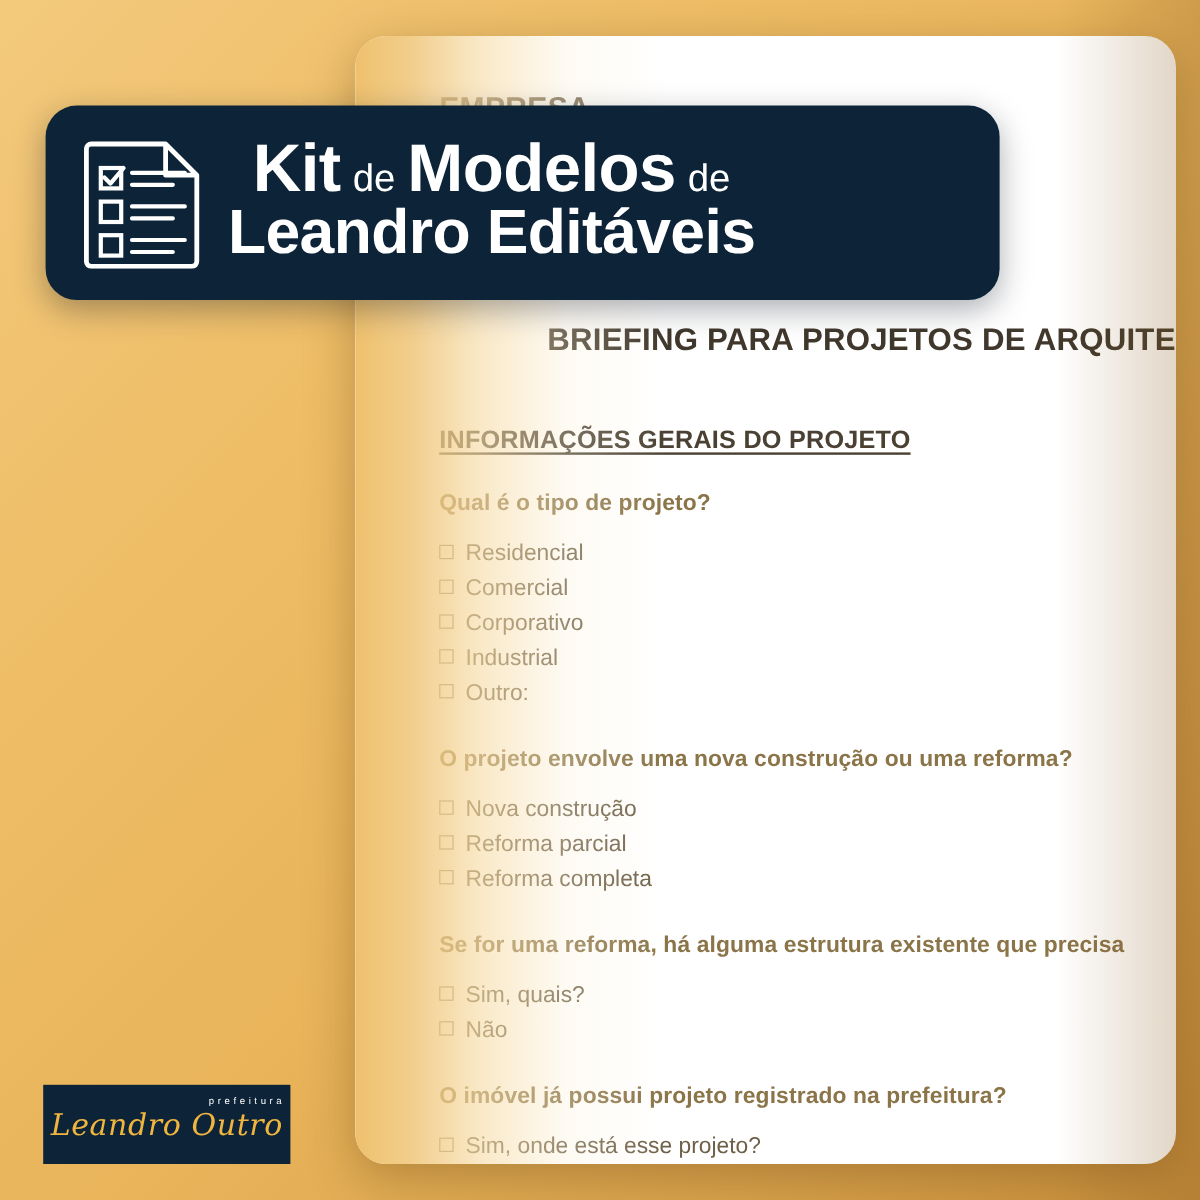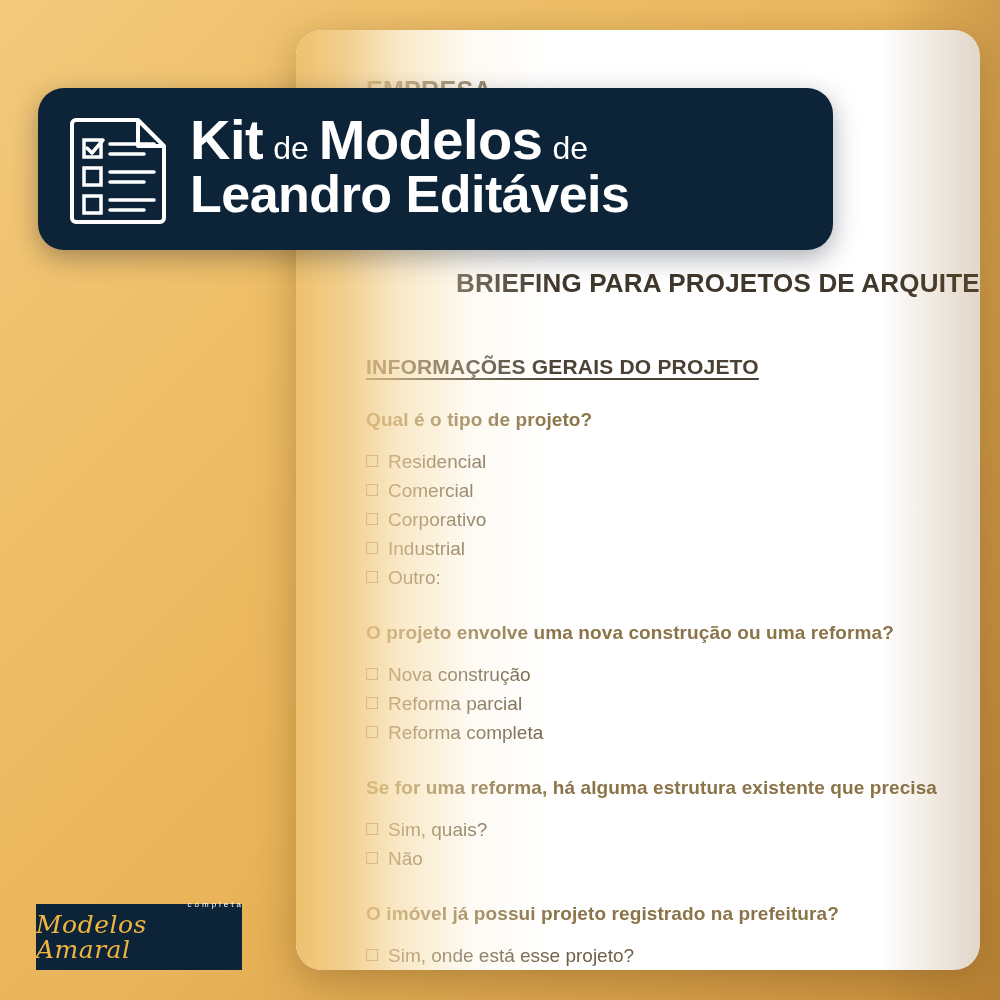--- a/index.html
+++ b/index.html
@@ -114,20 +114,21 @@
   }
   .banner-icon {
     width: 104px; height: 110px;
     margin-left: 30px; margin-right: 18px;
     flex: 0 0 auto;
   }
   .banner-text {
     color: #ffffff;
     line-height: 1.02;
     padding-bottom: 6px;
+    text-align: center;
   }
   .bl {
     font-size: 56px;
     font-weight: bold;
     letter-spacing: -0.5px;
     white-space: nowrap;
   }
   .bl .small {
     font-size: 32px;
     font-weight: normal;
@@ -223,18 +224,18 @@
       </svg>
     </span>
     <span class="banner-text">
       <span class="bl"><span>Kit</span><span class="small" style="margin:0 10px;">de</span><span>Modelos</span><span class="small" style="margin-left:10px;">de</span></span>
       <div class="bl bl2">Leandro Editáveis</div>
     </span>
   </div>
 
   <div class="logo">
     <div class="logo-inner">
-      <div class="logo-name">Modelos Amaral</div>
-      <div class="logo-sub">completa</div>
+      <div class="logo-name">Leandro Outro</div>
+      <div class="logo-sub">prefeitura</div>
     </div>
   </div>
 
 </div>
 
 </body></html>

